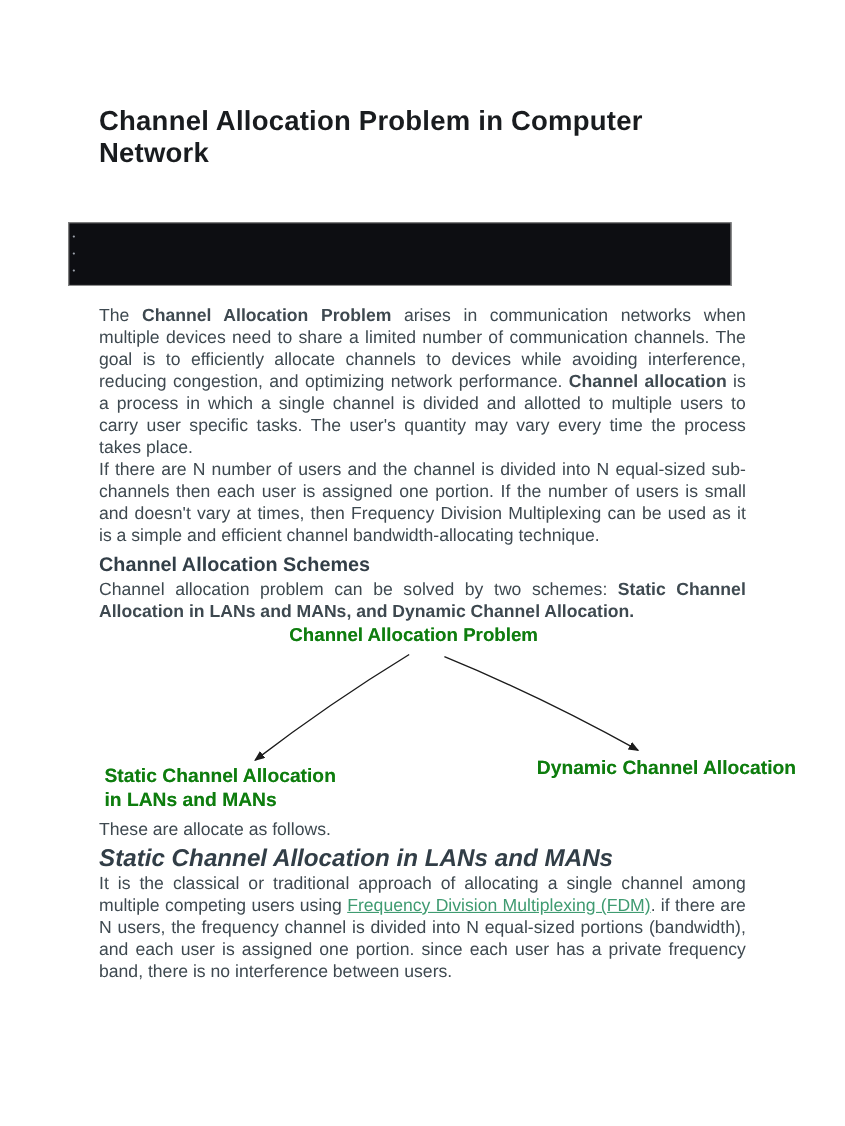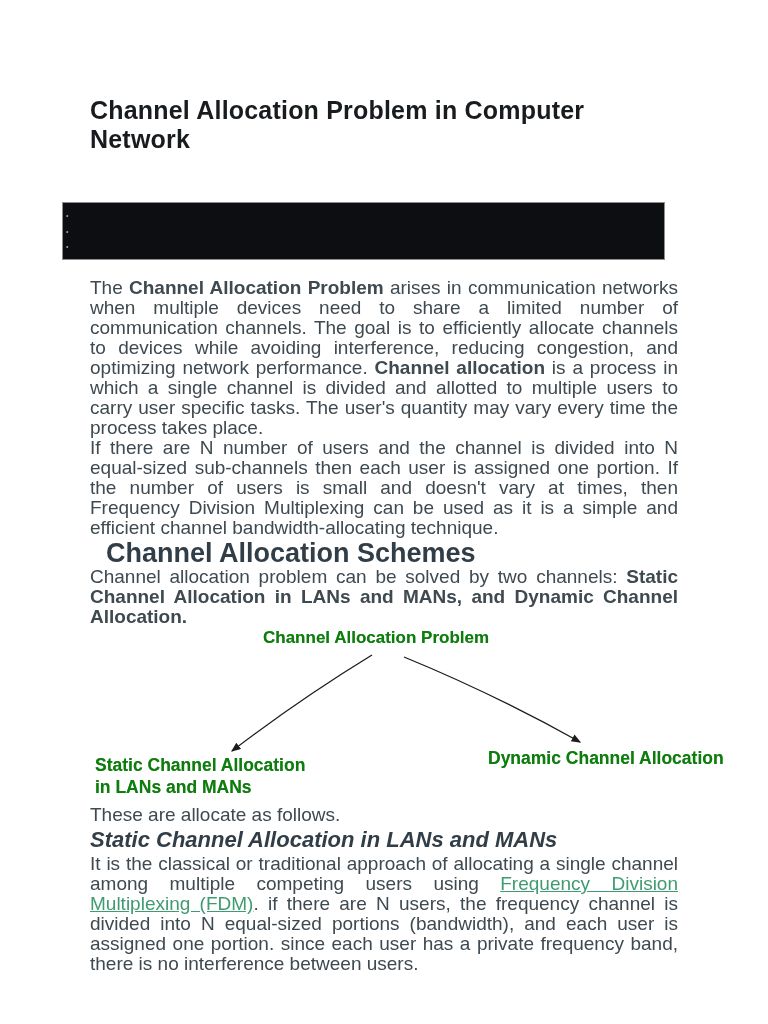--- a/index.html
+++ b/index.html
@@ -39,34 +39,34 @@
     justify-content: space-evenly;
     padding-left: 3px;
   }
   .code-bullet {
     font-size: 7px;
     line-height: 7px;
     color: #9ba1aa;
   }
   p.body-par {
     margin: 0;
-    font-size: 19px;
+    font-size: 16px;
     line-height: 20px;
     text-align: justify;
     color: var(--body-color);
   }
   p.first-par { margin-top: 18px; }
   .seg-bold { font-weight: bold; }
   a.seg-link {
     color: var(--link-color);
     text-decoration: underline;
   }
   h2.sec-heading {
-    margin: 3px 0 2px 16px;
-    font-size: 27px;
+    margin: 3px 0 2px 0;
+    font-size: 18px;
     line-height: 24px;
     font-weight: bold;
     color: var(--heading-color);
   }
   h2.sec-heading-lg {
     margin: 2px 0 2px 0;
     font-size: 22px;
     line-height: 25px;
     font-style: italic;
   }
@@ -102,21 +102,21 @@
       <span class="code-bullet">•</span>
       <span class="code-bullet">•</span>
     </div>
 
     <p class="body-par first-par"><span>The </span><span class="seg-bold">Channel Allocation Problem</span><span> arises in communication networks when multiple devices need to share a limited number of communication channels. The goal is to efficiently allocate channels to devices while avoiding interference, reducing congestion, and optimizing network performance. </span><span class="seg-bold">Channel allocation</span><span> is a process in which a single channel is divided and allotted to multiple users to carry user specific tasks. The user's quantity may vary every time the process takes place.</span></p>
 
     <p class="body-par"><span>If there are N number of users and the channel is divided into N equal-sized sub-channels then each user is assigned one portion. If the number of users is small and doesn't vary at times, then Frequency Division Multiplexing can be used as it is a simple and efficient channel bandwidth-allocating technique.</span></p>
 
     <h2 class="sec-heading">Channel Allocation Schemes</h2>
 
-    <p class="body-par"><span>Channel allocation problem can be solved by two channels: </span><span class="seg-bold">Static Channel Allocation in LANs and MANs, and Dynamic Channel Allocation.</span></p>
+    <p class="body-par"><span>Channel allocation problem can be solved by two schemes: </span><span class="seg-bold">Static Channel Allocation in LANs and MANs, and Dynamic Channel Allocation.</span></p>
 
     <div class="diagram">
       <svg class="arrows" width="768" height="178" viewBox="0 0 768 178">
         <defs>
           <marker id="ah" markerWidth="9" markerHeight="8" refX="6.5" refY="3" orient="auto">
             <path d="M0,0 L7.5,3 L0,6 z" fill="#1c1c1c"></path>
           </marker>
         </defs>
         <path d="M372,28 Q300,72 232,124" fill="none" stroke="#1c1c1c" stroke-width="1.3" marker-end="url(#ah)"></path>
         <path d="M404,30 Q492,66 580,115" fill="none" stroke="#1c1c1c" stroke-width="1.3" marker-end="url(#ah)"></path>

